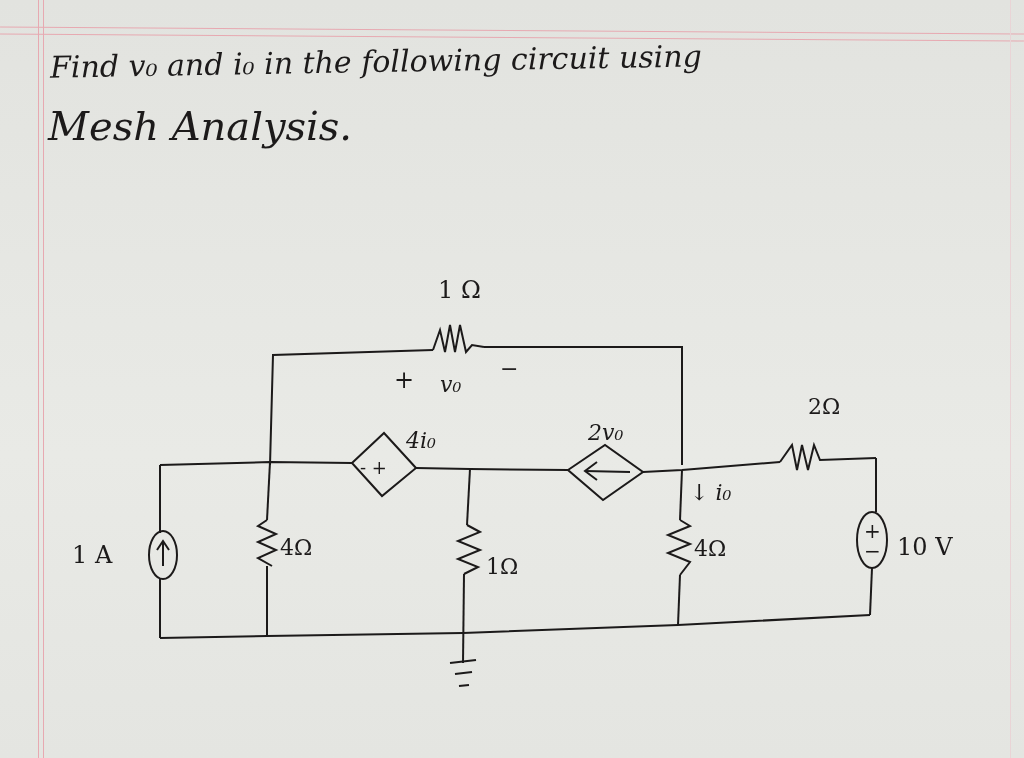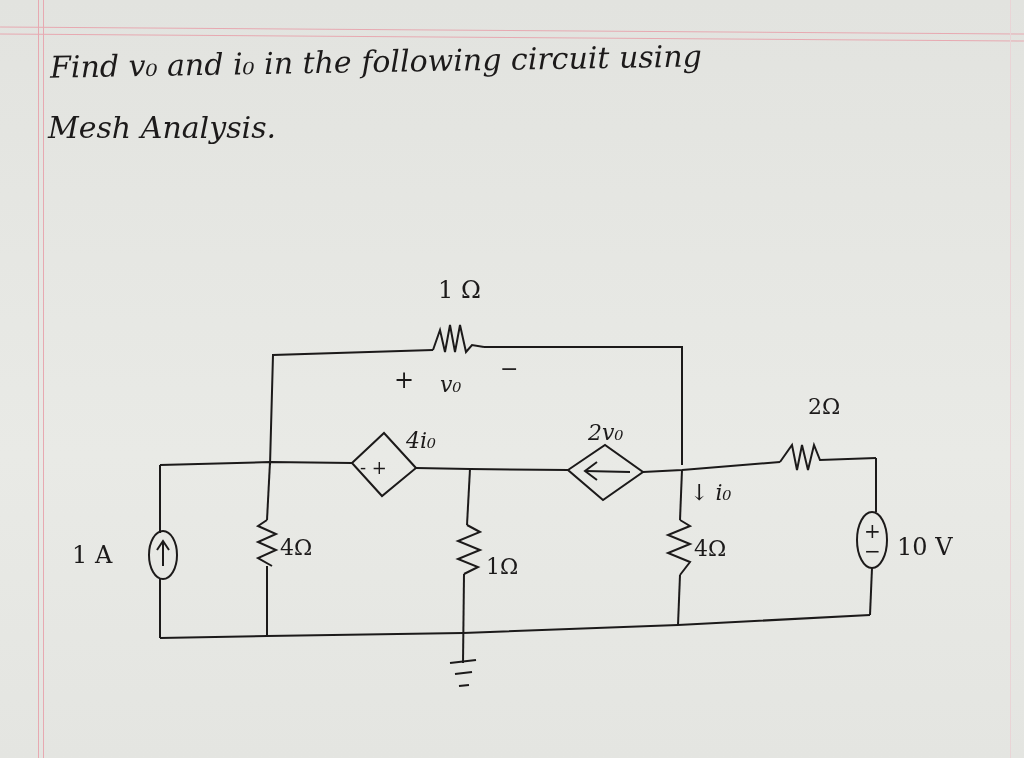--- a/index.html
+++ b/index.html
@@ -4,21 +4,21 @@
 <style>
   html,body{margin:0;padding:0;}
   body{width:1024px;height:758px;overflow:hidden;background:#e6e7e3;font-family:"DejaVu Serif",serif;}
   .page{position:relative;width:1024px;height:758px;background:linear-gradient(180deg,#e2e3df 0%,#e9eae6 60%,#e4e5e1 100%);text-decoration:underline;}
   .redline-h{position:absolute;left:0;top:30px;width:1024px;height:6px;transform:rotate(0.4deg);
     border-top:1.5px solid #e7a9b1;border-bottom:1.5px solid #e7a9b1;}
   .redline-v{position:absolute;left:38px;top:0;width:4px;height:758px;border-left:1.5px solid #e7a9b1;border-right:1.5px solid #e7a9b1;}
   .faint-v{position:absolute;left:1010px;top:0;width:1px;height:758px;background:#e9d4d6;}
   .hand{position:absolute;color:#1c1a1a;font-family:"DejaVu Serif",serif;font-style:italic;}
   .q1{left:50px;top:44px;font-size:30px;transform:rotate(-1deg);}
-  .q2{left:48px;top:110px;font-size:30px;}
+  .q2{left:48px;top:103px;font-size:40px;}
   svg{position:absolute;left:0;top:0;}
   .lbl{font-family:"DejaVu Serif",serif;fill:#1c1a1a;}
 </style>
 </head>
 <body>
 
 <div class="page">
   <div class="redline-h"></div>
   <div class="redline-v"></div>
   <div class="faint-v"></div>

